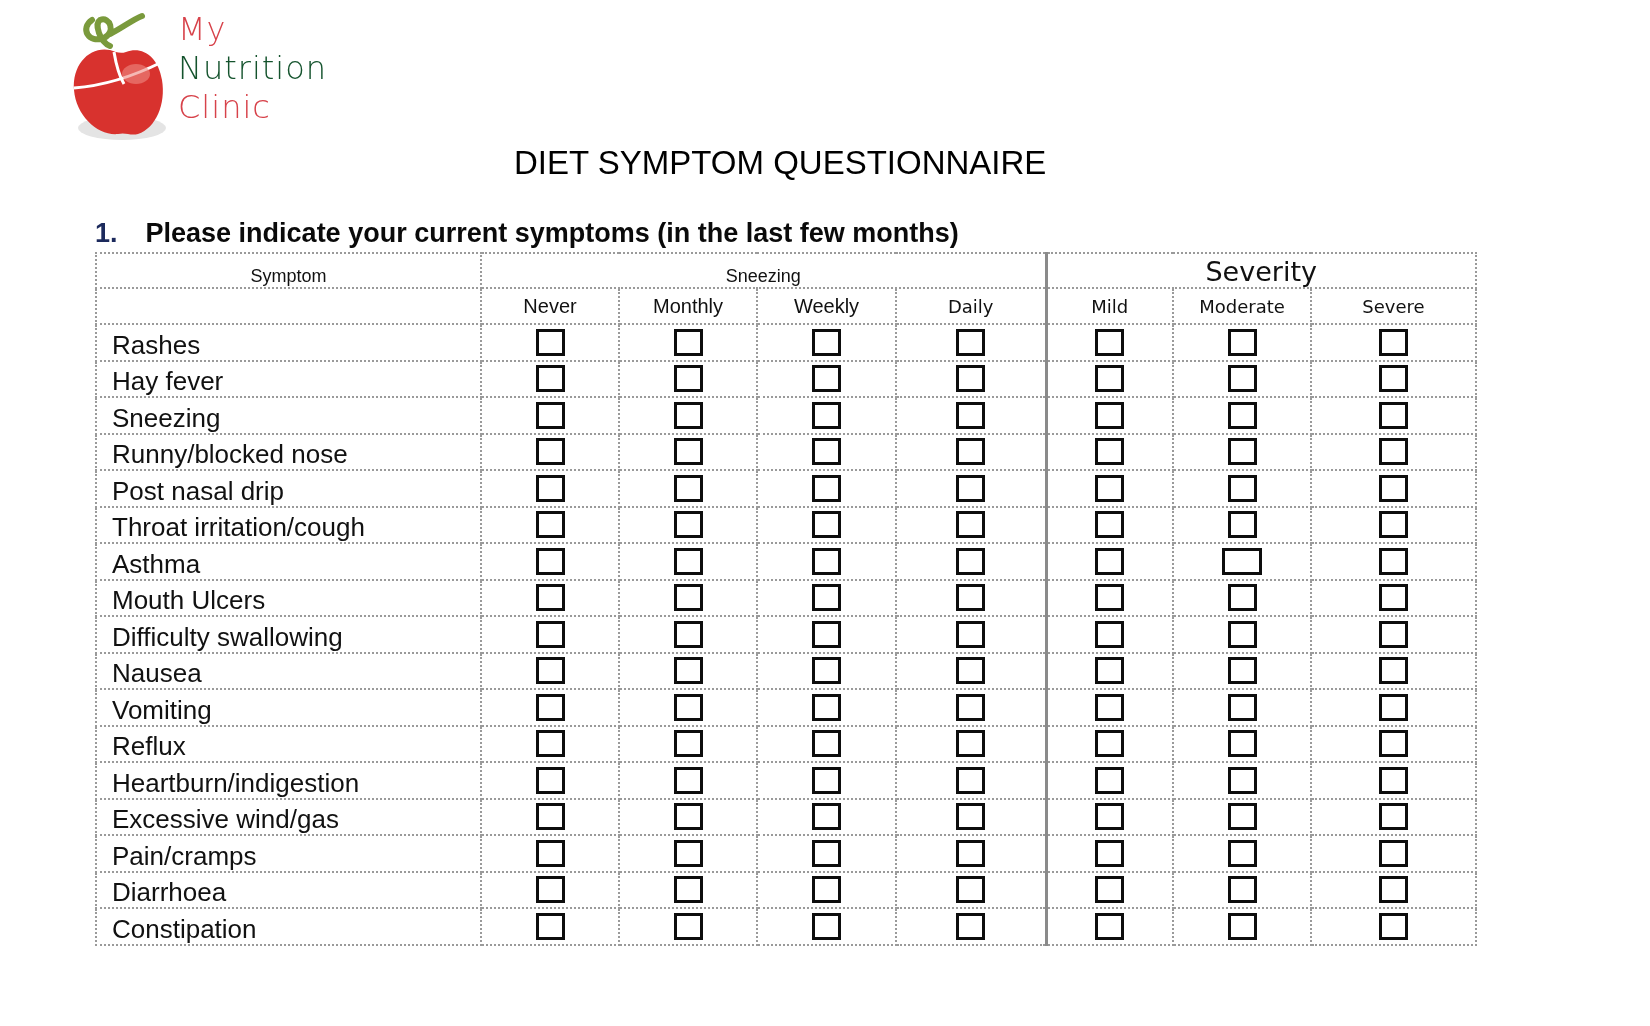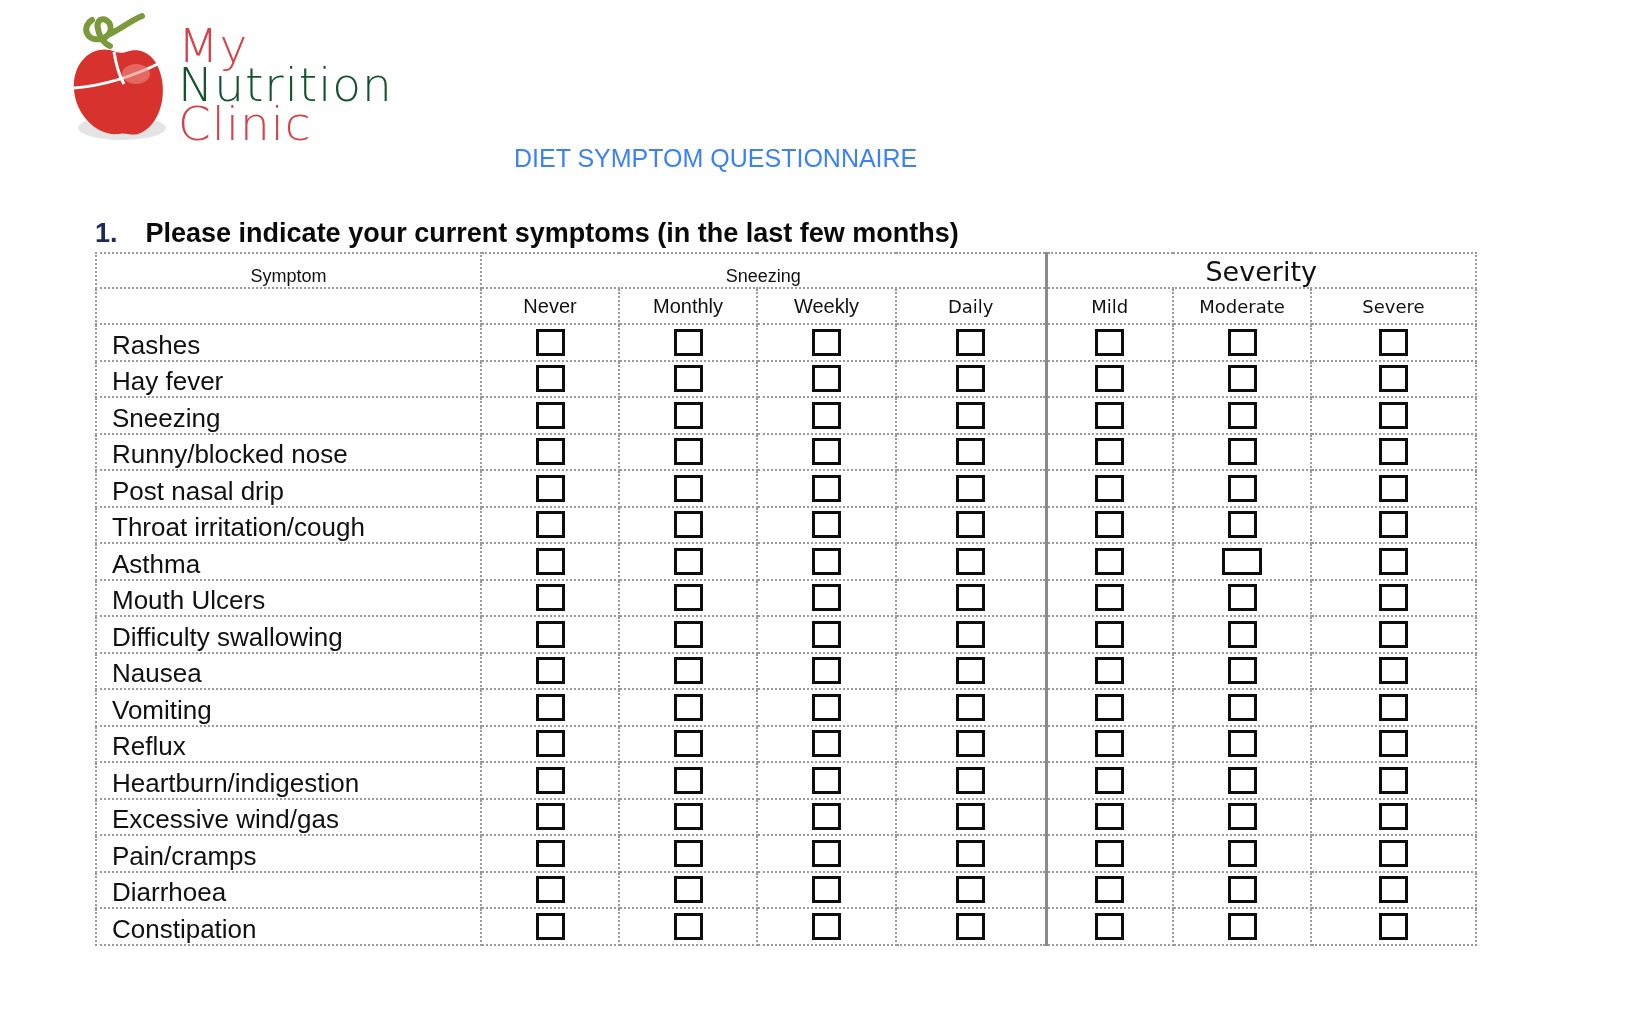--- a/index.html
+++ b/index.html
@@ -8,27 +8,27 @@
     background: #ffffff;
     font-family: "Liberation Sans", sans-serif;
     color: #111;
     position: relative;
   }
   .logo { position: absolute; left: 70px; top: 8px; width: 300px; height: 140px; }
   .logo svg { position: absolute; left: 0; top: 0; }
   .logo-text {
     position: absolute; left: 108px; top: 2px;
     font-family: "DejaVu Sans", sans-serif; font-weight: 300;
-    font-size: 47px; line-height: 39px; letter-spacing: 1px; margin-top: 16px;
+    font-size: 32px; line-height: 39px; letter-spacing: 1px;
   }
   .logo-text .my, .logo-text .clinic { color: #d7424a; }
   .logo-text .nutrition { color: #14532d; }
   .doc-title {
     position: absolute; left: 514px; top: 144px;
-    font-size: 25px; letter-spacing: 0px; color: #3b82f6;
+    font-size: 33px; letter-spacing: 0px; color: #000000;
   }
   .section-heading {
     position: absolute; left: 95px; top: 218px;
     font-size: 27px; font-weight: bold; color: #0a0a0a;
     white-space: nowrap;
   }
   .section-heading .num { color: #1c2a5c; margin-right: 28px; }
   table.q {
     position: absolute; left: 95px; top: 252px;
     border-collapse: collapse;

